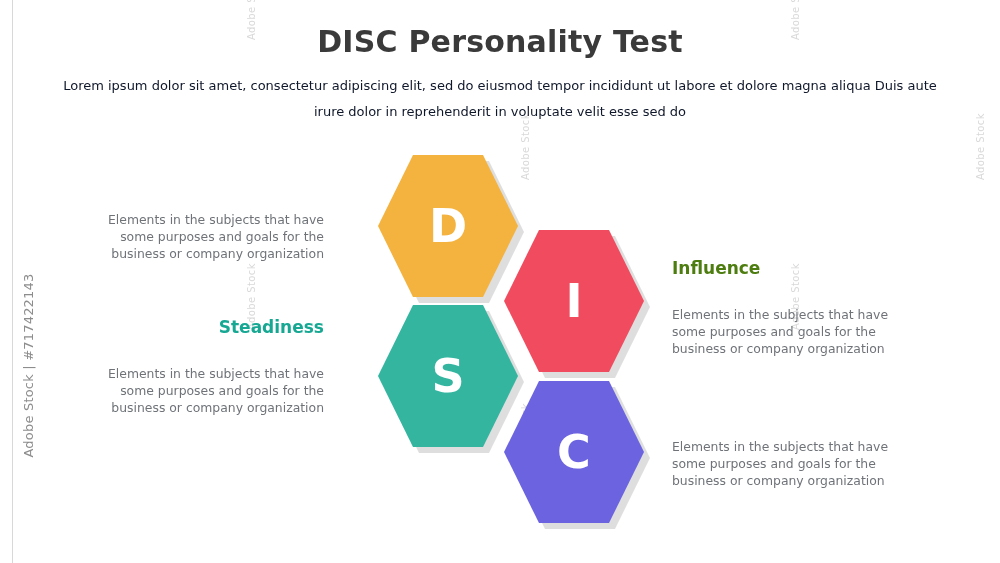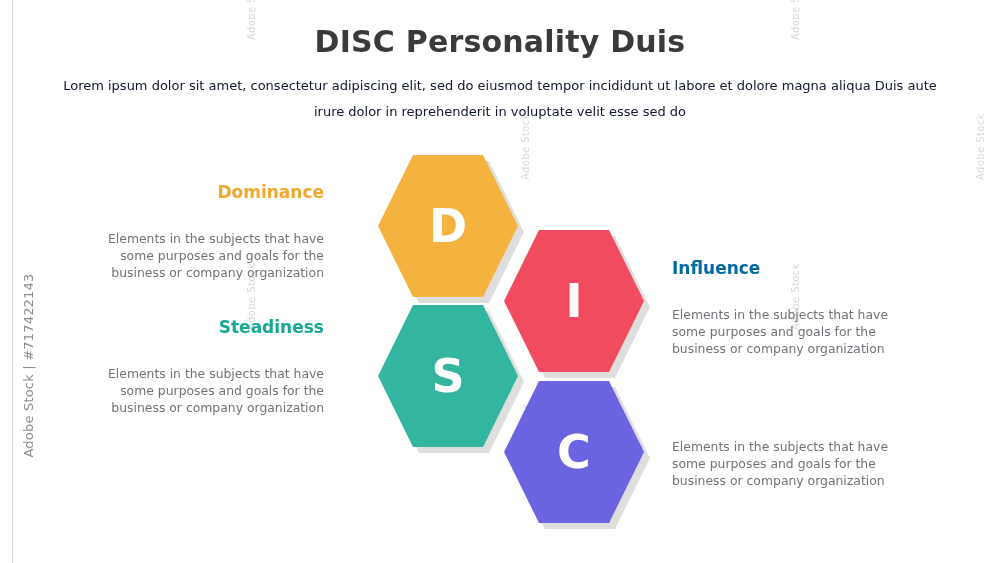--- a/index.html
+++ b/index.html
@@ -123,21 +123,21 @@
 
 <div class="wm" style="left:246px; top:40px;">Adobe Stock</div>
 <div class="wm" style="left:246px; top:330px;">Adobe Stock</div>
 <div class="wm" style="left:520px; top:180px;">Adobe Stock</div>
 <div class="wm" style="left:520px; top:470px;">Adobe Stock</div>
 <div class="wm" style="left:790px; top:40px;">Adobe Stock</div>
 <div class="wm" style="left:790px; top:330px;">Adobe Stock</div>
 <div class="wm" style="left:975px; top:180px;">Adobe Stock</div>
 
 <div class="header">
-  <div class="title">DISC Personality Duis</div>
+  <div class="title">DISC Personality Test</div>
   <div class="subtitle">Lorem ipsum dolor sit amet, consectetur adipiscing elit, sed do eiusmod tempor incididunt ut labore et dolore magna aliqua Duis aute irure dolor in reprehenderit in voluptate velit esse sed do</div>
 </div>
 
 <div class="diagram">
 
   <div class="hex-shadow" style="left:384px; top:158px;"></div>
   <div class="hex" style="left:378px; top:152px; background:#f4b23f;">
     <span class="letter">D</span>
   </div>
 
@@ -150,26 +150,25 @@
   <div class="hex" style="left:378px; top:302px; background:#33b5a0;">
     <span class="letter">S</span>
   </div>
 
   <div class="hex-shadow" style="left:510px; top:384px;"></div>
   <div class="hex" style="left:504px; top:378px; background:#6b63df;">
     <span class="letter">C</span>
   </div>
 
   <div class="label-block align-right" style="left:84px; top:183px;">
-    <div class="lbl-title" style="color:#f0a92e;">Dominance</div>
     <div class="lbl-desc">Elements in the subjects that have some purposes and goals for the business or company organization</div>
   </div>
 
   <div class="label-block align-left" style="left:672px; top:259px;">
-    <div class="lbl-title" style="color:#0369a1;">Influence</div>
+    <div class="lbl-title" style="color:#4d7c0f;">Influence</div>
     <div class="lbl-desc">Elements in the subjects that have some purposes and goals for the business or company organization</div>
   </div>
 
   <div class="label-block align-right" style="left:84px; top:318px;">
     <div class="lbl-title" style="color:#17a894;">Steadiness</div>
     <div class="lbl-desc">Elements in the subjects that have some purposes and goals for the business or company organization</div>
   </div>
 
   <div class="label-block align-left" style="left:672px; top:410px;">
     <div class="lbl-desc">Elements in the subjects that have some purposes and goals for the business or company organization</div>

